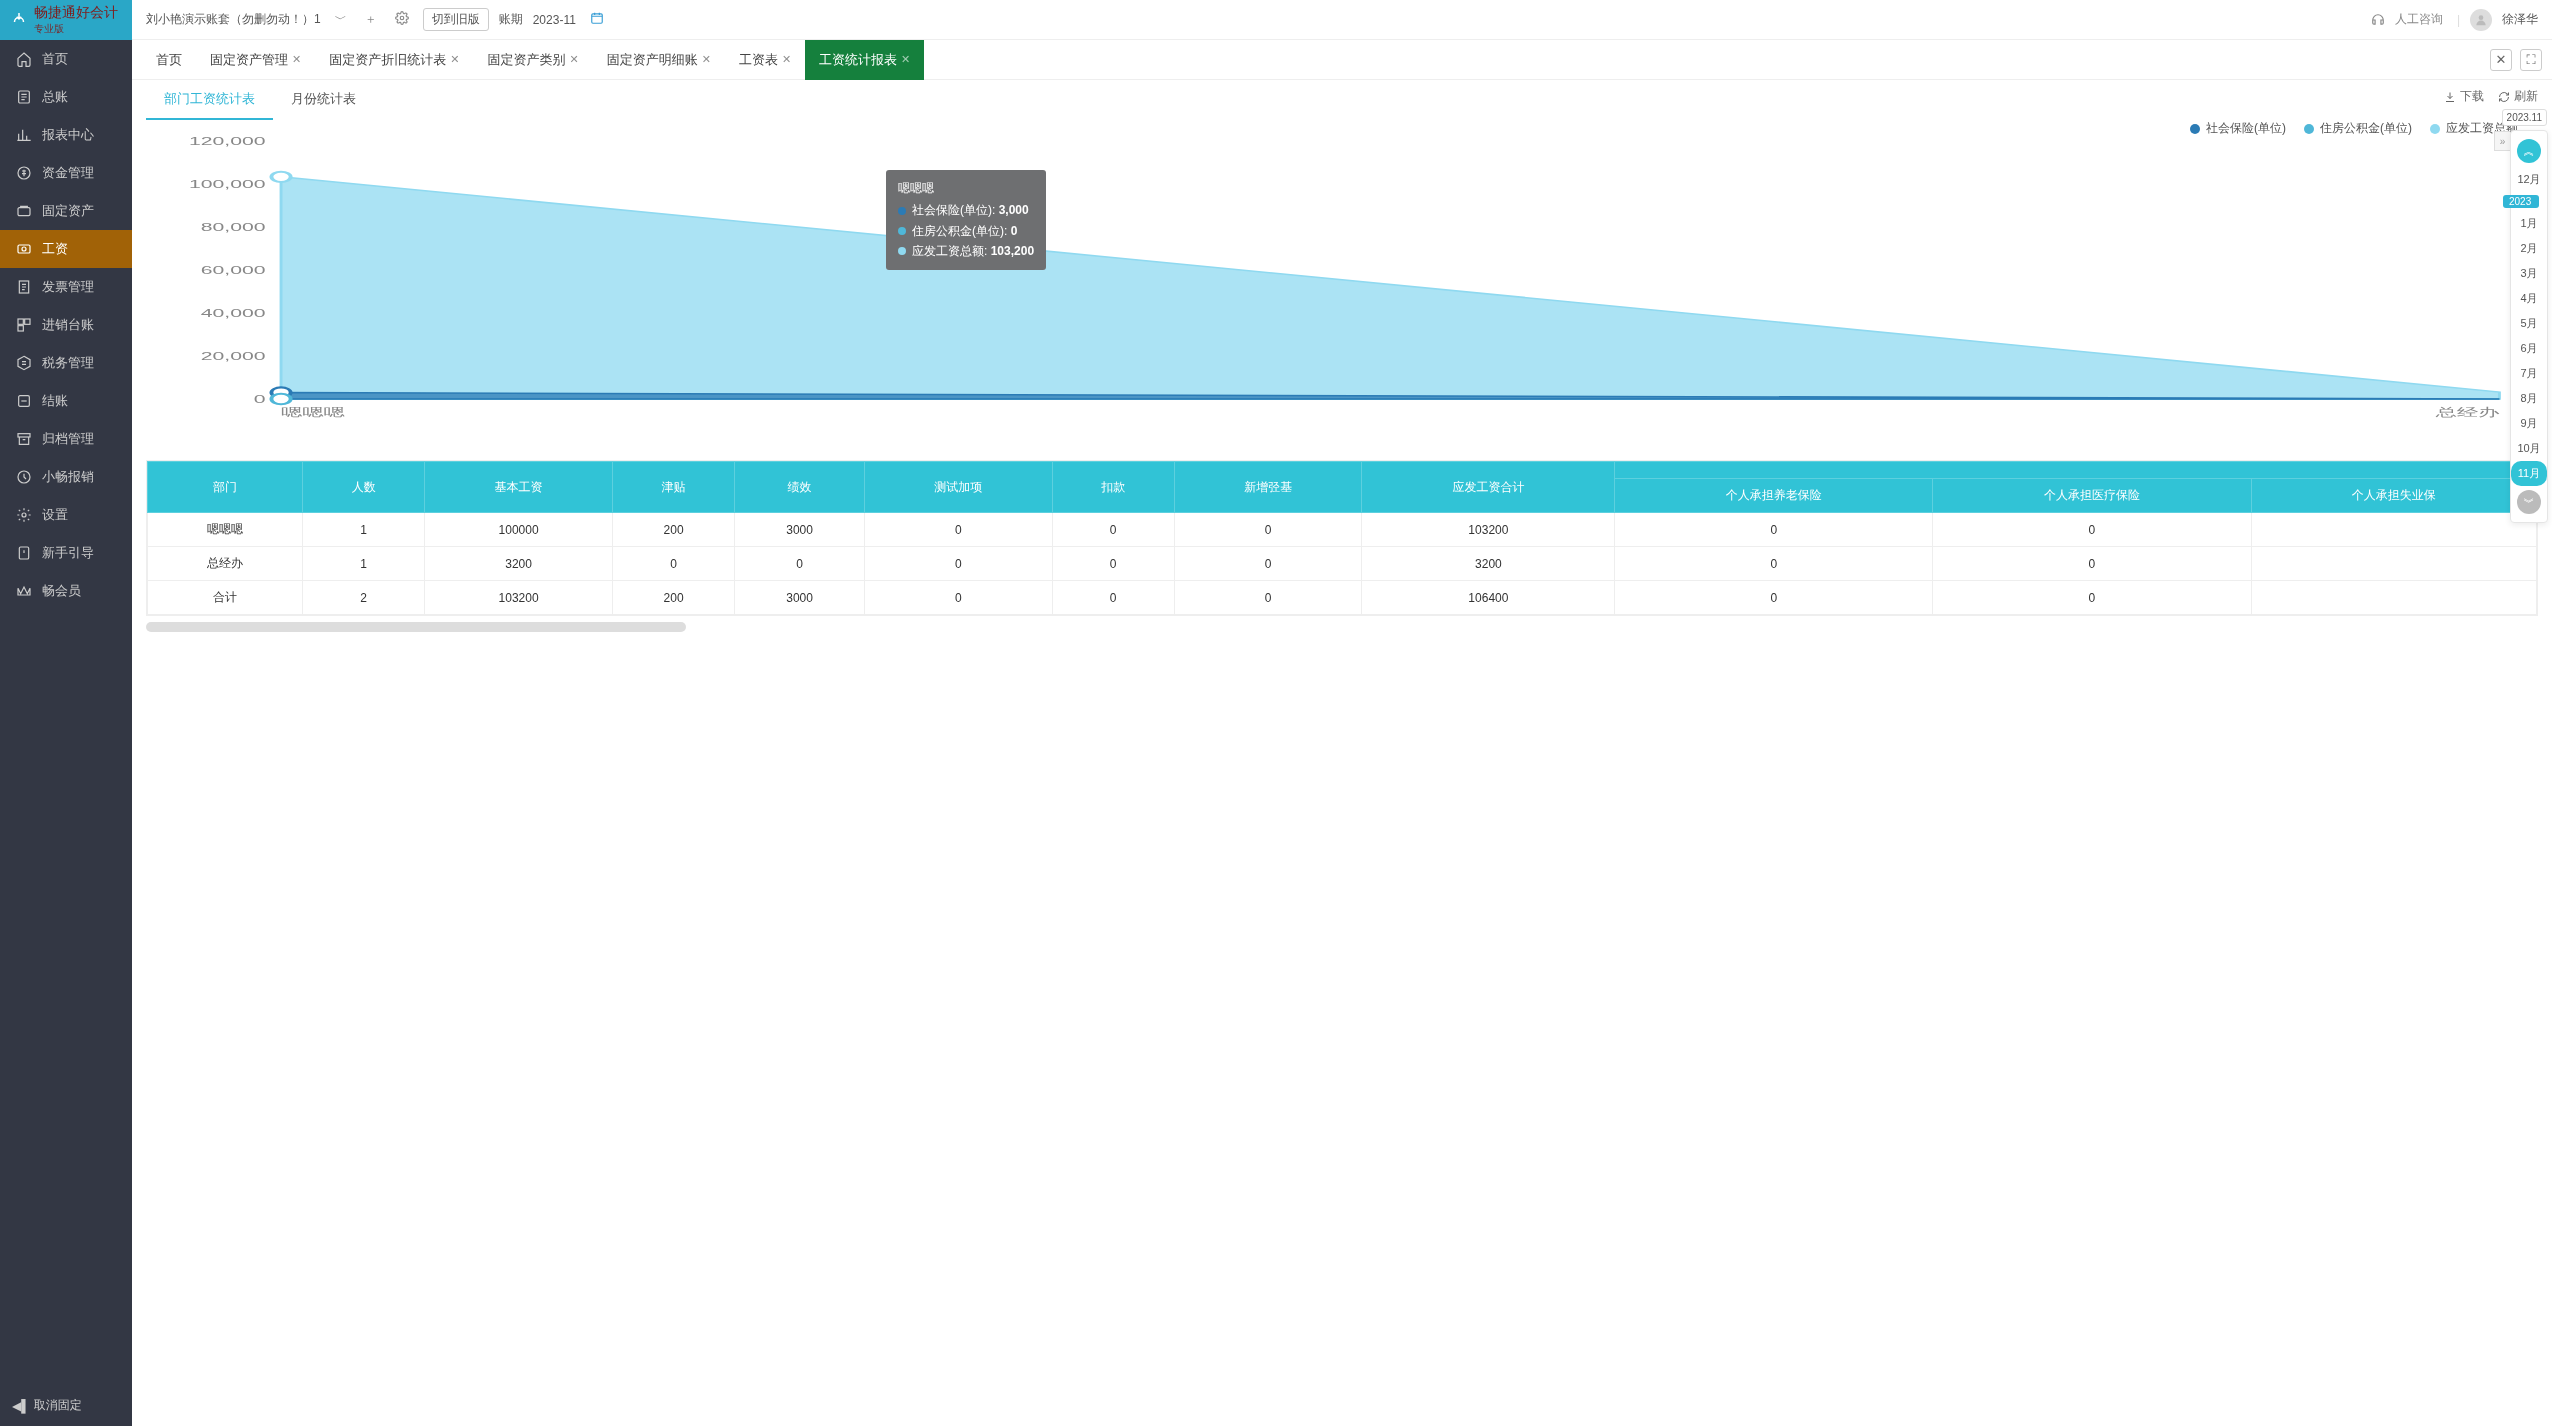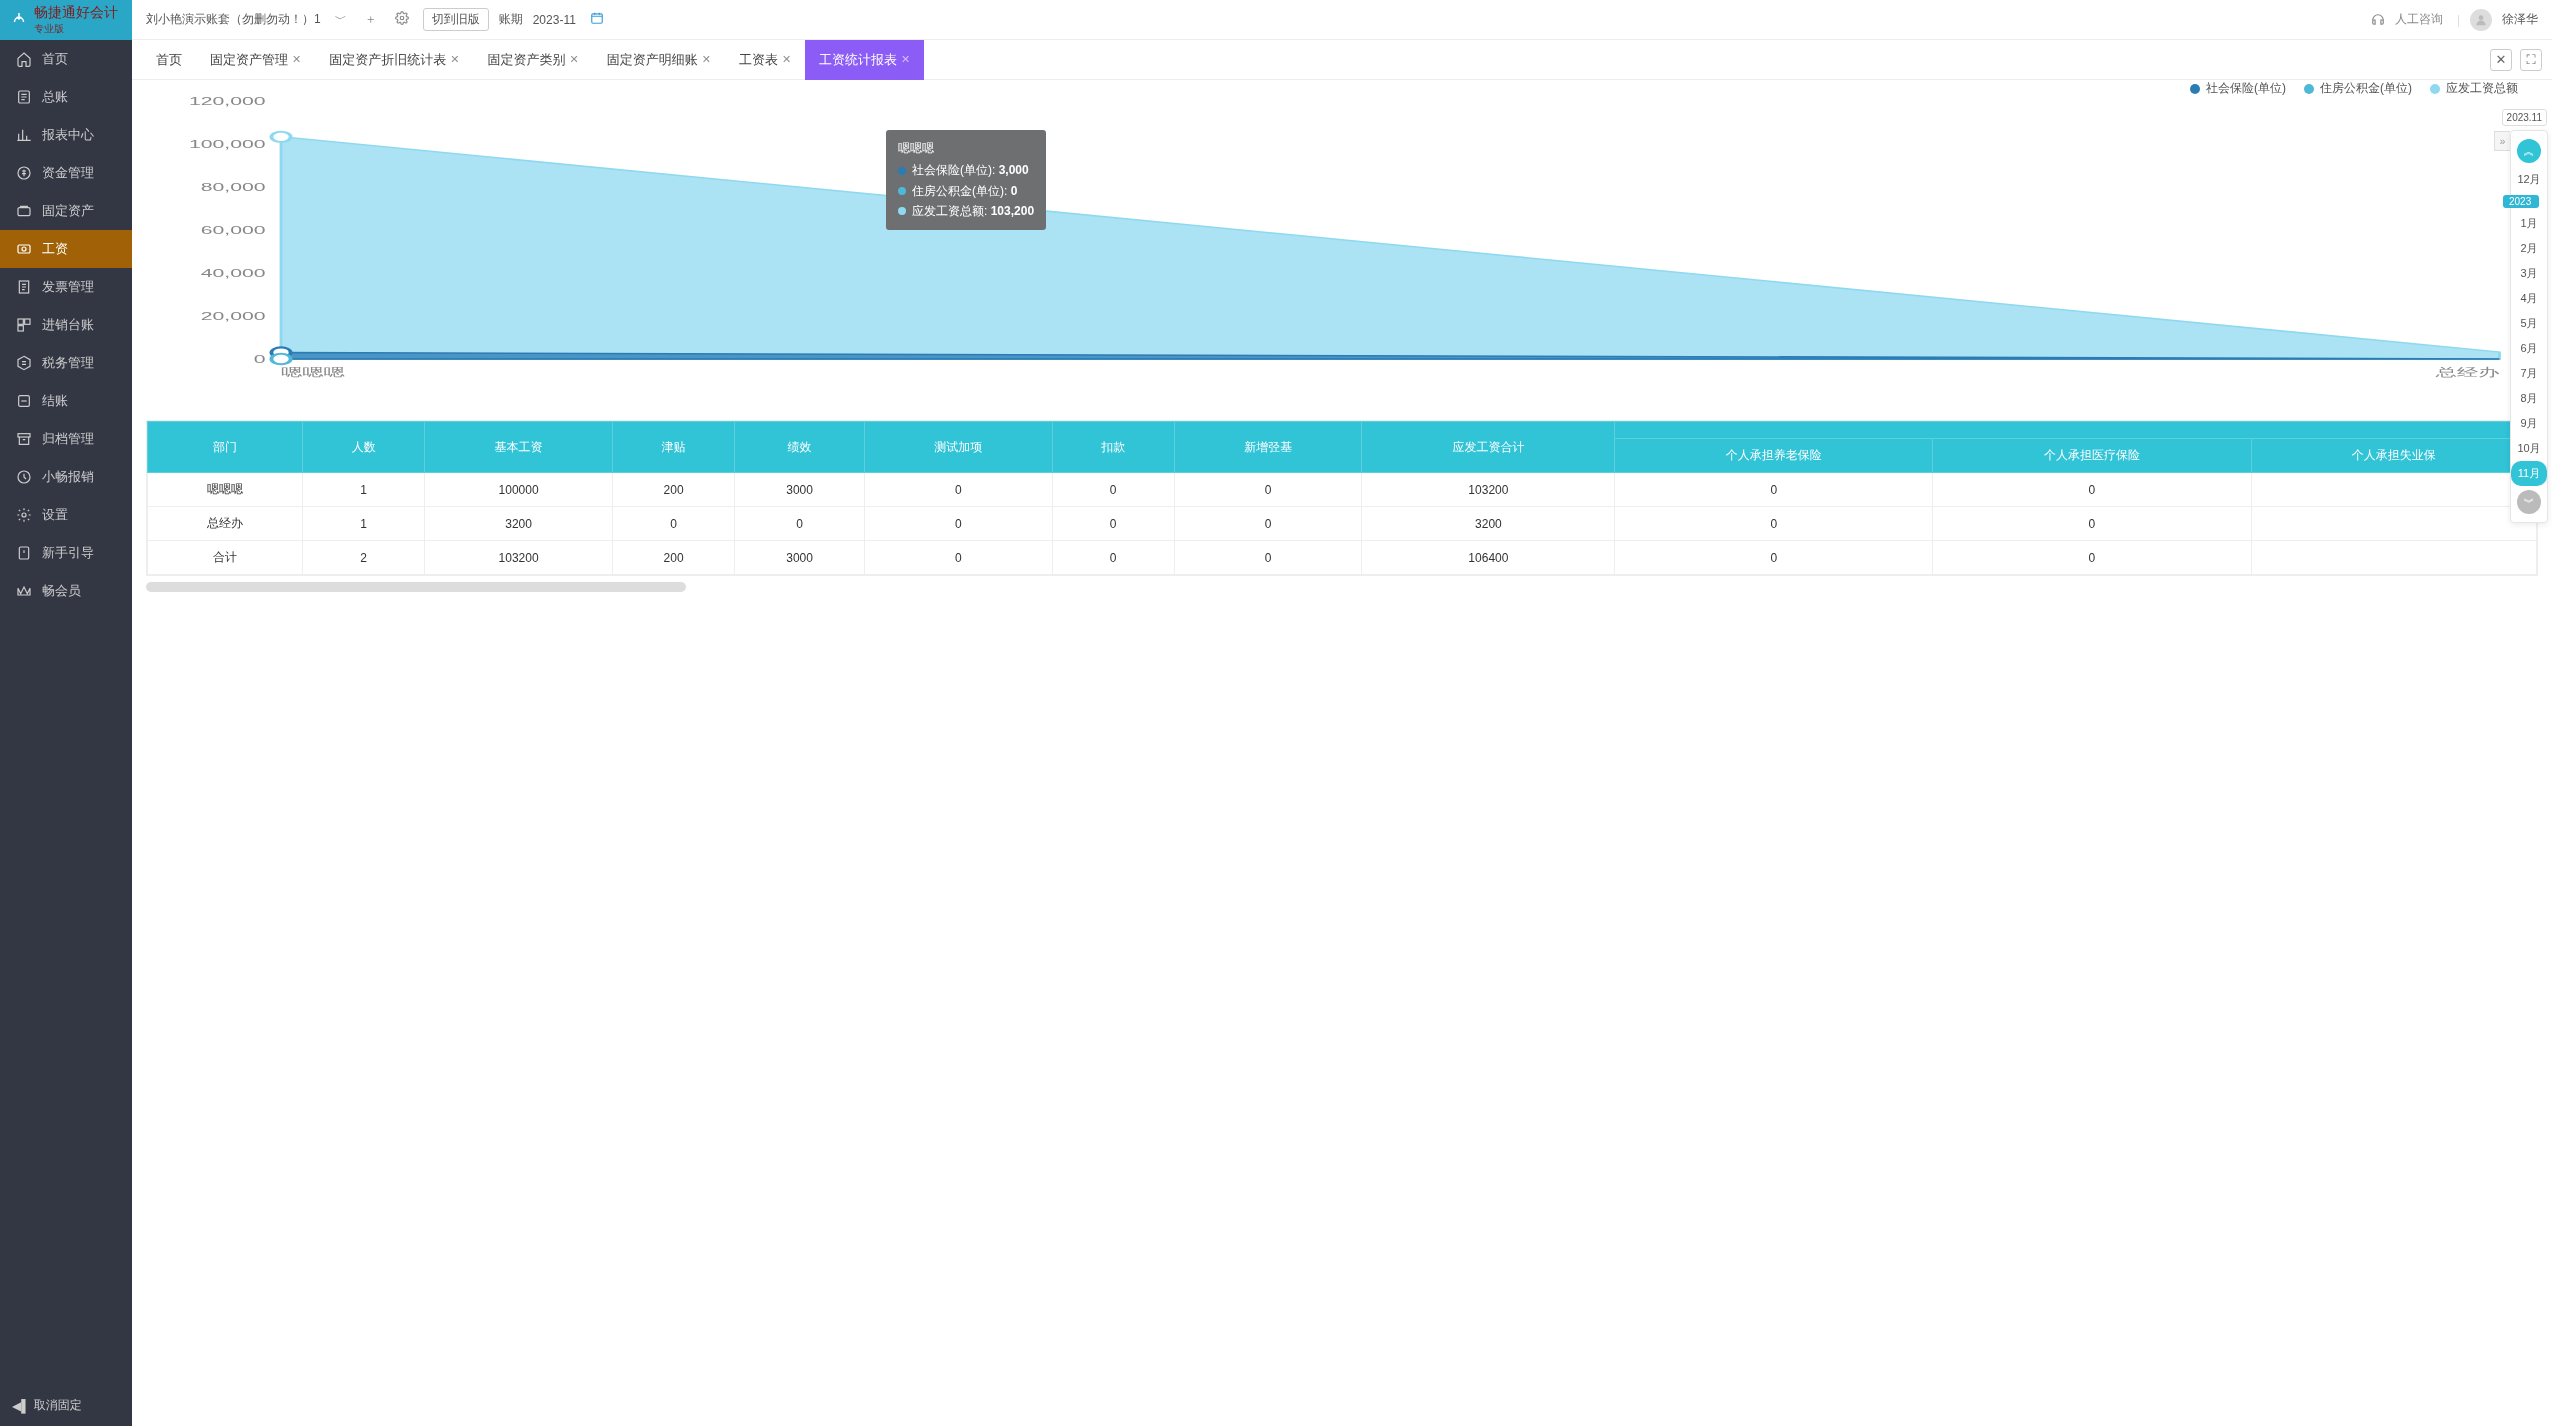--- a/index.html
+++ b/index.html
@@ -15,21 +15,21 @@
 .main{flex:1;display:flex;flex-direction:column;min-width:0}
 .topbar{height:40px;border-bottom:1px solid #eee;display:flex;align-items:center;padding:0 14px;gap:10px;font-size:12px;color:#555}
 .topbar .account{color:#555}
 .topbar .arrow{color:#3a9fd6}
 .topbar .iconbtn{cursor:pointer;color:#888;padding:2px 4px}
 .topbar .btn-oldver{border:1px solid #ccc;border-radius:3px;padding:2px 8px;cursor:pointer}
 .topbar .right{margin-left:auto;display:flex;align-items:center;gap:10px}
 .avatar{width:22px;height:22px;border-radius:50%;background:#ddd;display:inline-flex;align-items:center;justify-content:center}
 .tabbar{height:40px;display:flex;align-items:center;padding:0 10px;gap:6px;border-bottom:1px solid #eee;font-size:13px}
 .tab{padding:0 14px;height:40px;display:flex;align-items:center;gap:4px;cursor:pointer;color:#444}
-.tab.active{background:#8b5cf6;color:#fff}
+.tab.active{background:#15803d;color:#fff}
 .tab .close{font-size:11px;opacity:.6}
 .tabbar .tabctrl{margin-left:auto;display:flex;gap:8px}
 .tabctrl .sq{width:22px;height:22px;border:1px solid #ccc;border-radius:3px;display:flex;align-items:center;justify-content:center;cursor:pointer;color:#666}
 .content{flex:1;padding:0 14px 14px;display:flex;flex-direction:column;min-height:0;overflow:hidden}
 .subtabs{height:40px;display:flex;align-items:flex-end;gap:0;position:relative}
 .subtab{padding:10px 18px;cursor:pointer;color:#555;font-size:13px;border-bottom:2px solid transparent}
 .subtab.active{color:#31b6d6;border-bottom-color:#31b6d6;background:#fff}
 .subtabs .tools{position:absolute;right:0;top:8px;display:flex;gap:14px;font-size:12px;color:#666}
 .subtabs .tools span{cursor:pointer;display:flex;align-items:center;gap:4px}
 .filterbar{display:flex;align-items:center;gap:10px;padding:10px 0}
@@ -284,20 +284,40 @@
             <span class="close">✕</span>
           </div>
         </div>
       <div class="tabctrl">
         <div class="sq">✕</div>
         <div class="sq">⛶</div>
       </div>
     </div>
 
     <div class="content">
+      <div class="subtabs">
+        <div id="subtabs-host" style="display:flex">
+            <div class="subtab active">部门工资统计表</div>
+            <div class="subtab">月份统计表</div>
+          </div>
+        <div class="tools">
+          <span>
+            <svg width="12" height="12" viewBox="0 0 24 24" fill="none" stroke="#666" stroke-width="2">
+                <path d="M12 3v12m-5-5 5 5 5-5M4 21h16"></path>
+              </svg>
+            <span>下载</span>
+          </span>
+          <span>
+            <svg width="12" height="12" viewBox="0 0 24 24" fill="none" stroke="#666" stroke-width="2">
+                <path d="M3 12a9 9 0 0 1 15-6.7L21 8M21 3v5h-5M21 12a9 9 0 0 1-15 6.7L3 16M3 21v-5h5"></path>
+              </svg>
+            <span>刷新</span>
+          </span>
+        </div>
+      </div>
 
 
       <div class="chart-wrap">
         <div class="legend" id="legend-host">
             <div class="legend-item">
               <span class="dot" style="background:#2b7bb5"></span>
               <span>社会保险(单位)</span>
             </div>
             <div class="legend-item">
               <span class="dot" style="background:#4fb7d8"></span>

